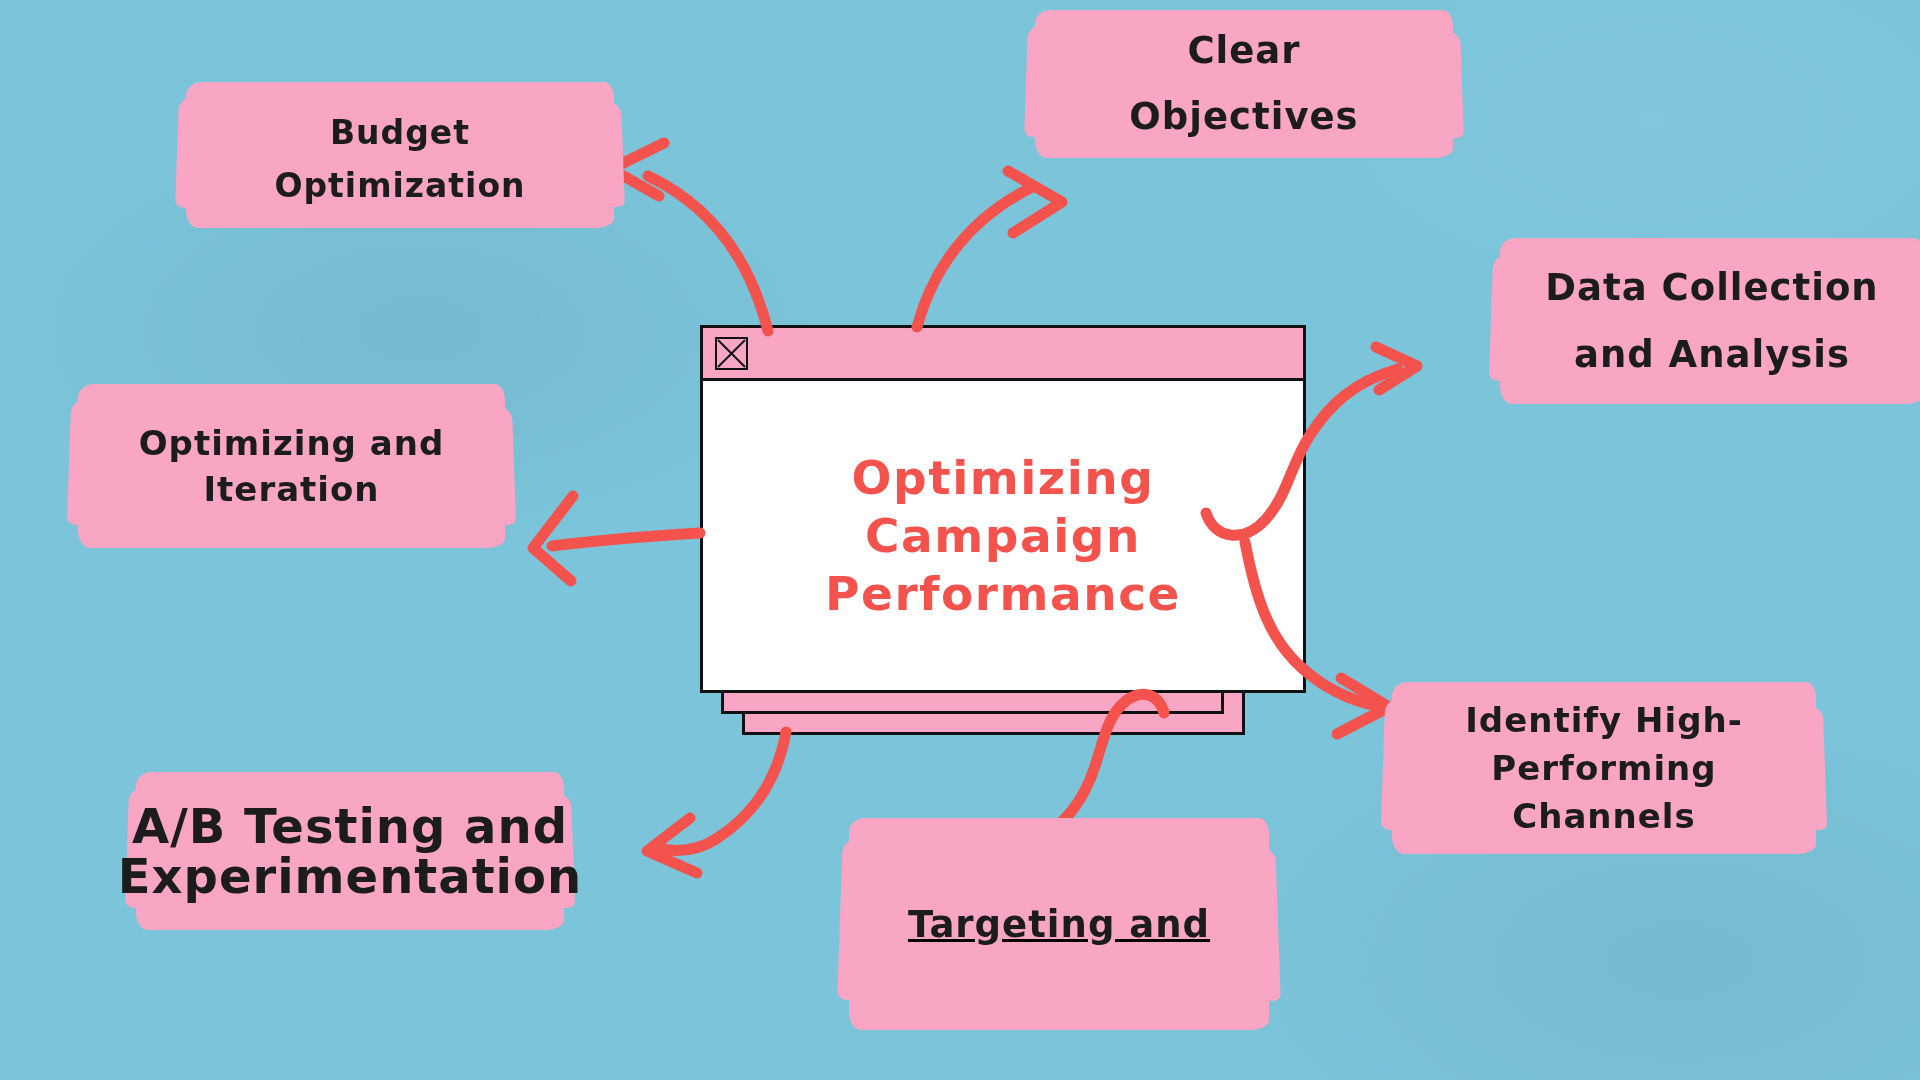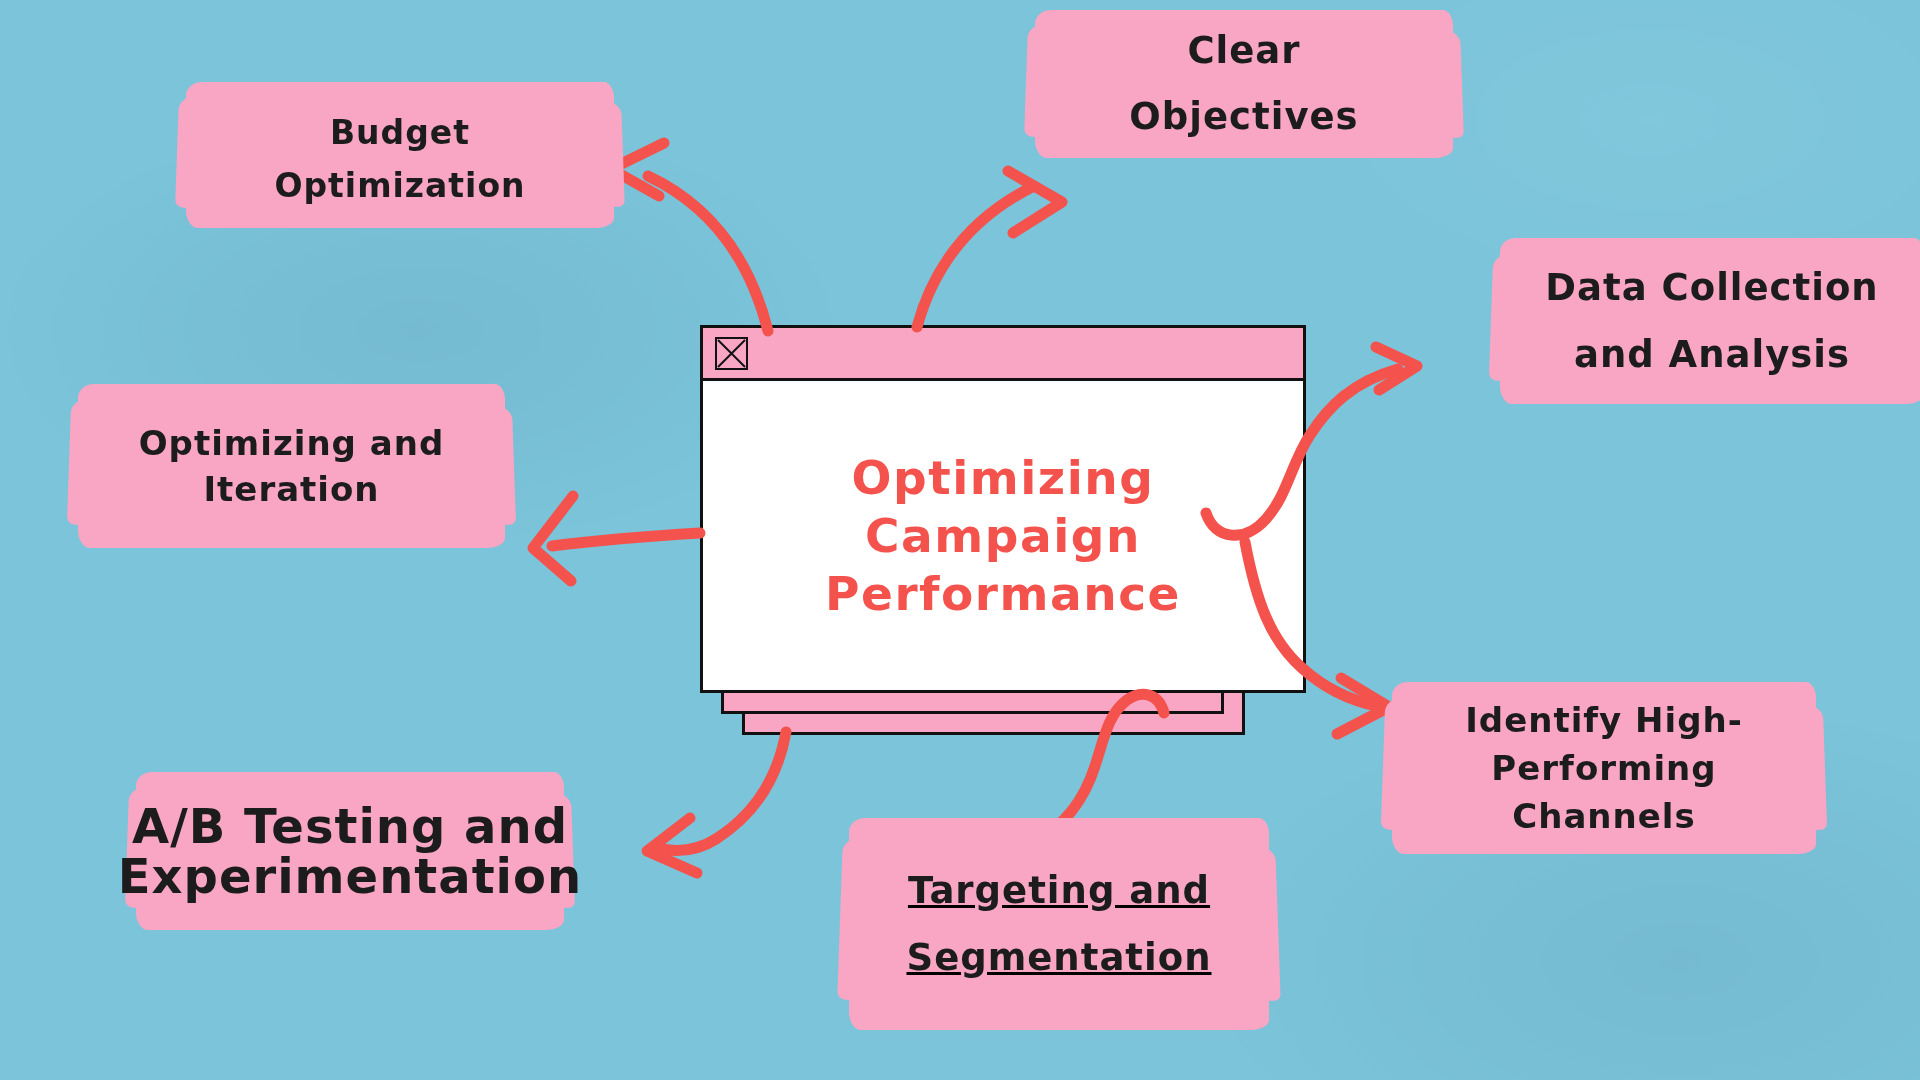--- a/index.html
+++ b/index.html
@@ -204,16 +204,15 @@
     <div class="node-line">Channels</div>
   </div>
 
   <div class="node" id="node-ab">
     <div class="node-line">A/B Testing and</div>
     <div class="node-line">Experimentation</div>
   </div>
 
   <div class="node" id="node-targeting">
     <div class="node-line">Targeting and</div>
-    <div class="node-line">Segmentation</div>
   </div>
 
 </div>
 
 </body></html>

